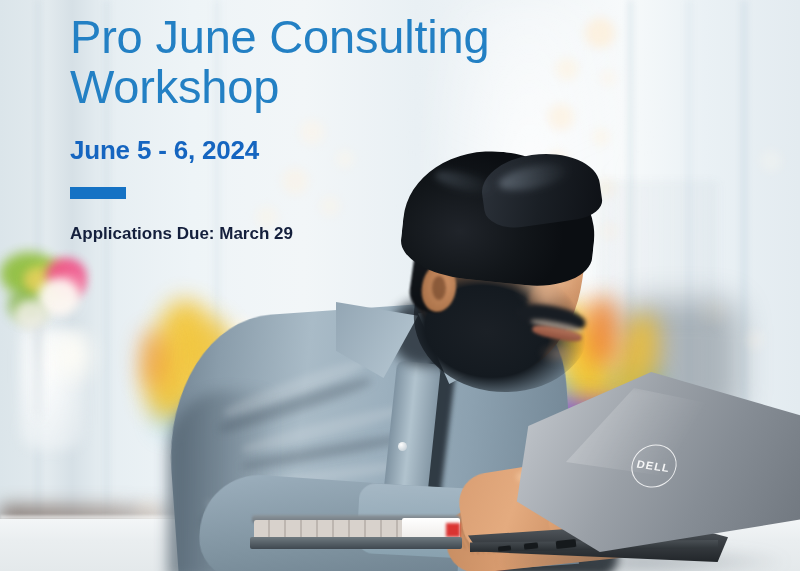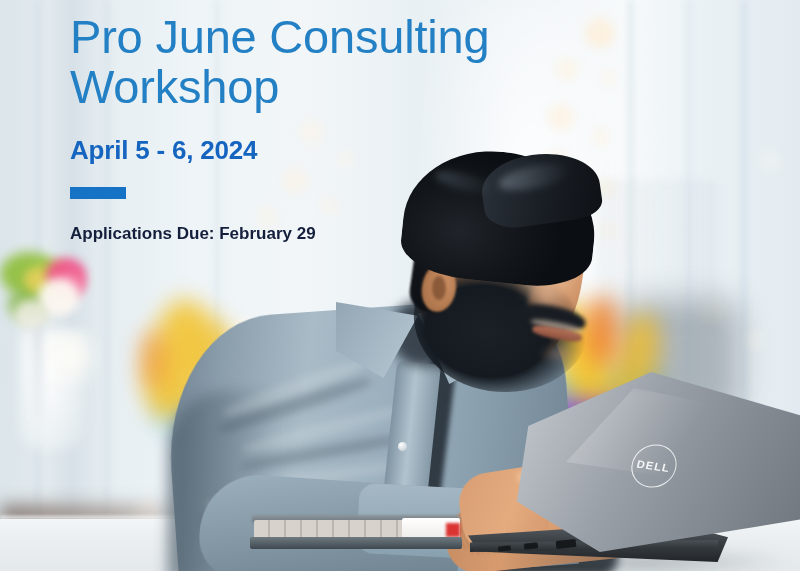--- a/index.html
+++ b/index.html
@@ -549,18 +549,18 @@
     <div class="lid"></div>
     <div class="lid-sheen"></div>
     <div class="dell-logo">
       <span>DELL</span>
     </div>
   </div>
 
   <div class="text-block">
     <div class="title" style="color: rgb(35, 128, 196);">Pro June Consulting
 Workshop</div>
-    <div class="date" style="color: rgb(21, 101, 192);">April 5 - 6, 2024</div>
+    <div class="date" style="color: rgb(21, 101, 192);">June 5 - 6, 2024</div>
     <div class="accent-bar" style="background: rgb(21, 114, 196);"></div>
-    <div class="due" style="color: rgb(20, 31, 60);">Applications Due: February 29</div>
+    <div class="due" style="color: rgb(20, 31, 60);">Applications Due: March 29</div>
   </div>
 
 </div>
 
 </body></html>

